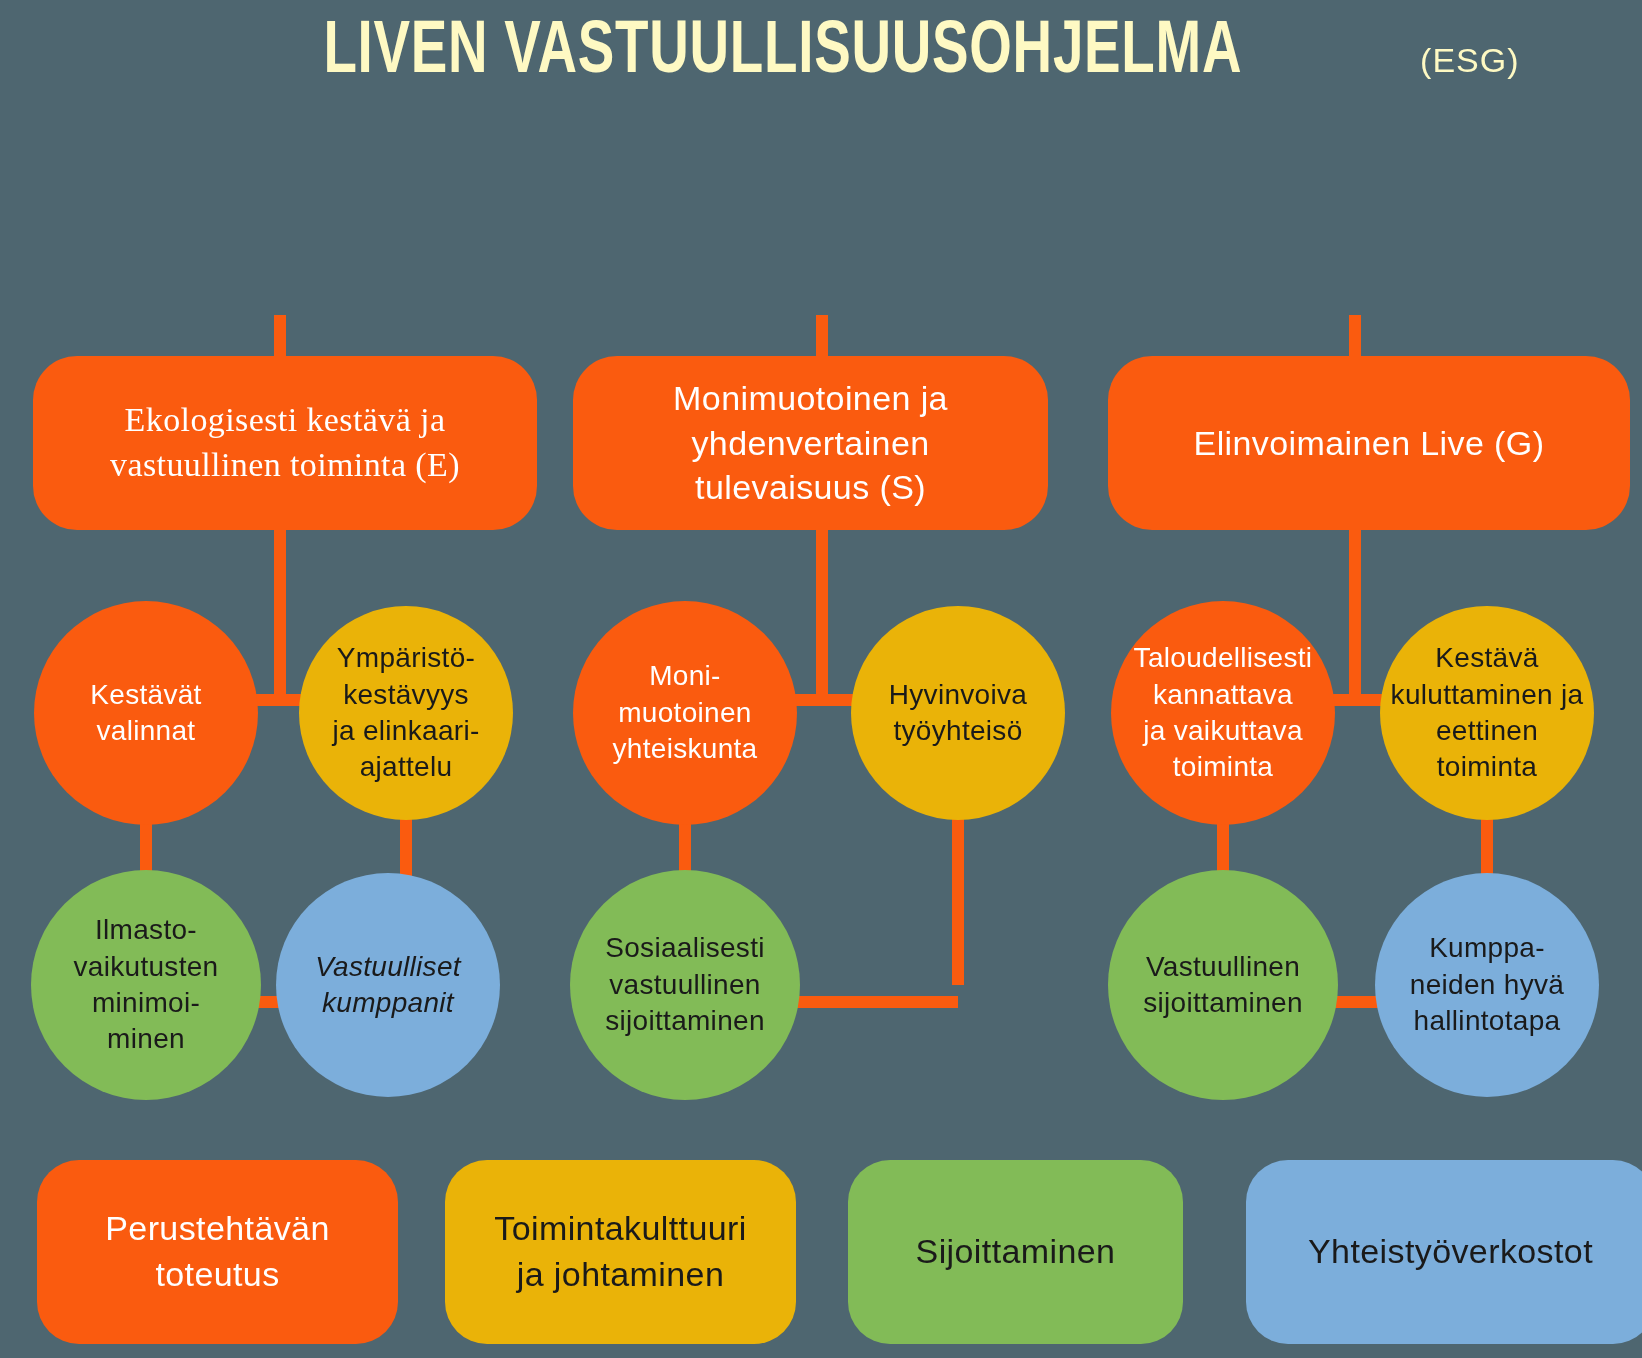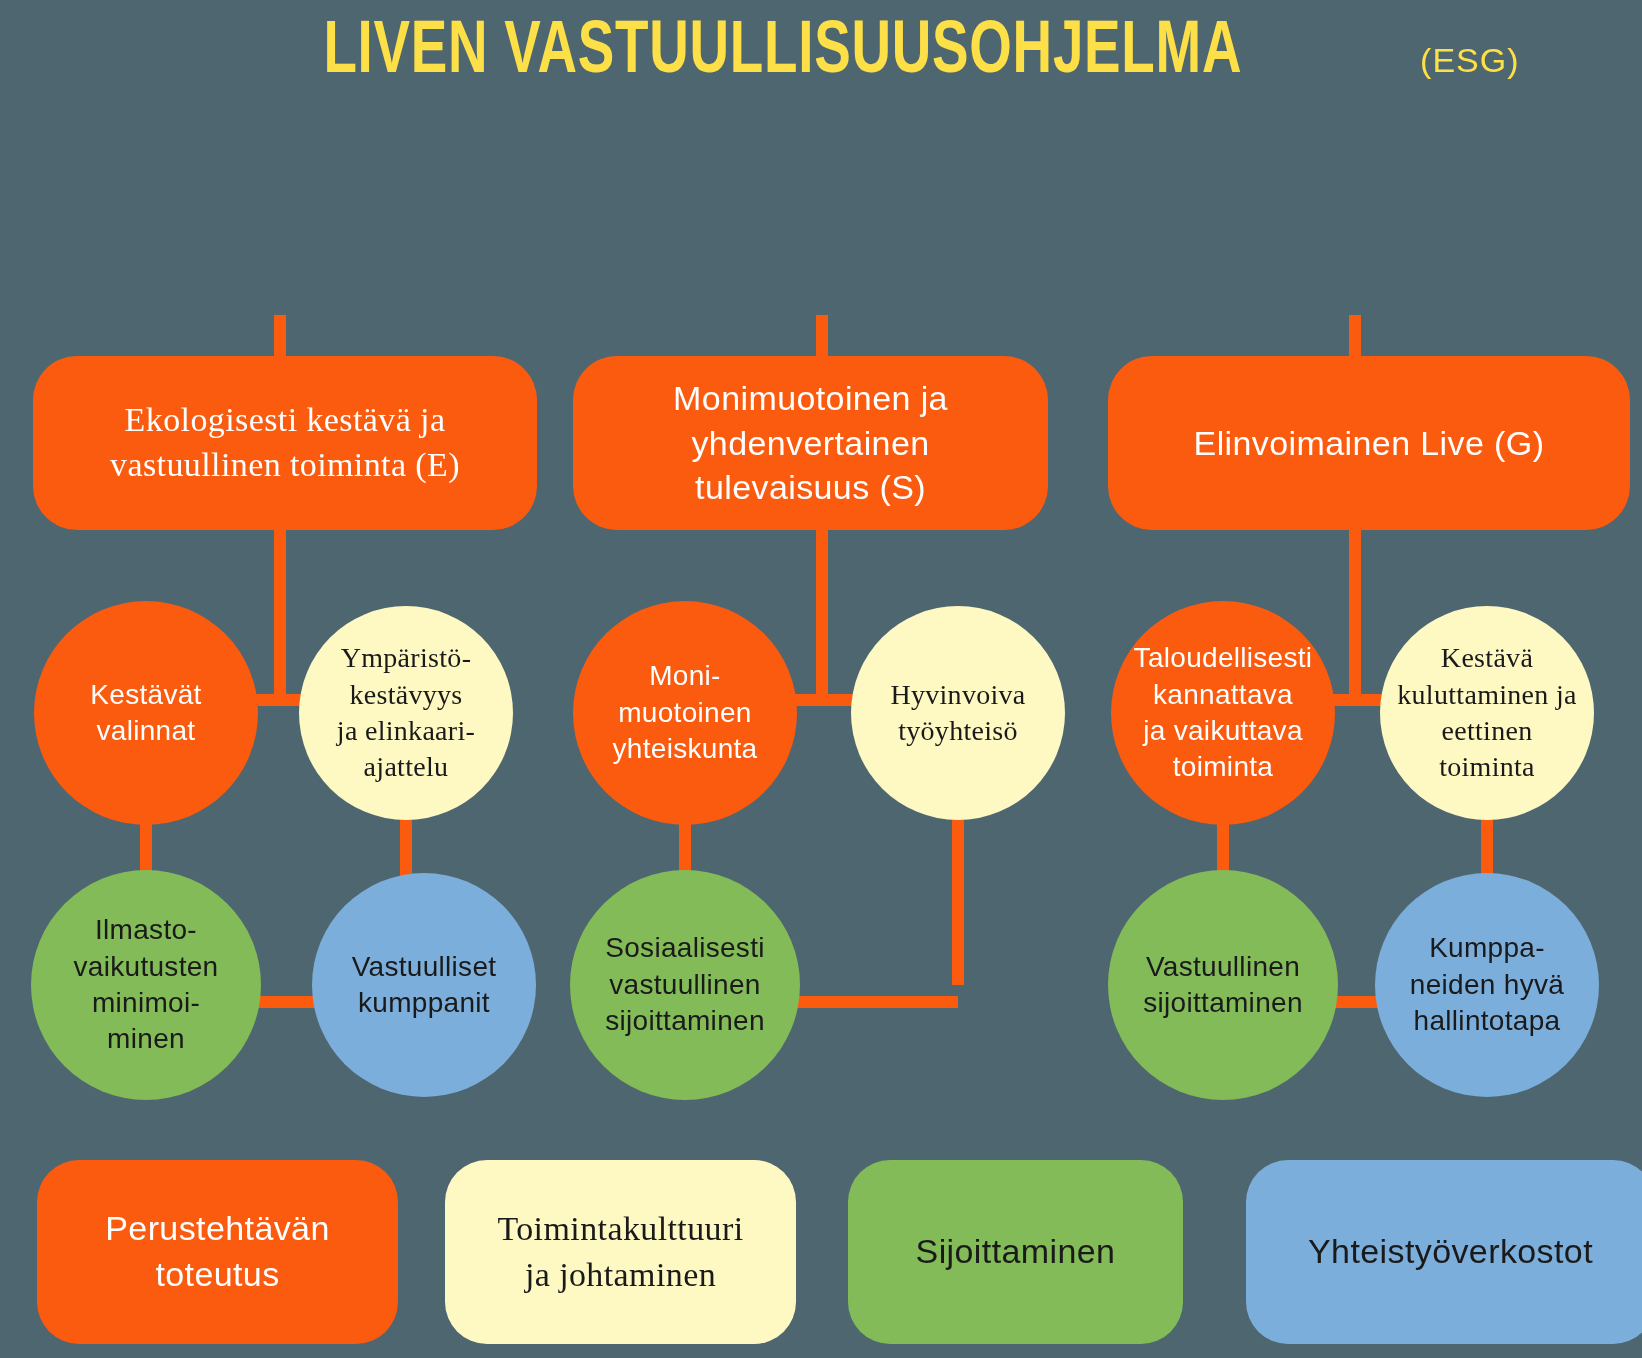--- a/index.html
+++ b/index.html
@@ -4,42 +4,42 @@
 <style>
   html,body{margin:0;padding:0;background:#4E6670;}
   .canvas{
     position:relative;width:1642px;height:1358px;background:#4E6670;
     font-family:"Liberation Sans", sans-serif;overflow:hidden;
   }
   
   .title-row{
     position:absolute;left:0;right:0;top:4px;height:92px;
     display:flex;align-items:baseline;justify-content:center;gap:16px;
-    color:#fde047;white-space:nowrap;padding-left:40px;
+    color:#fef9c3;white-space:nowrap;padding-left:40px;
   }
   .title-main{
     display:inline-block;font-size:74px;font-weight:bold;letter-spacing:1px;
     transform:scaleX(0.74);transform-origin:50% 100%;
   }
   .title-suffix{
     display:inline-block;font-size:34px;font-weight:normal;letter-spacing:1px;
   }
   
   .box{
     position:absolute;z-index:2;display:flex;align-items:center;justify-content:center;
     text-align:center;white-space:pre-line;box-sizing:border-box;
   }
   .circle{
     position:absolute;z-index:2;border-radius:50%;
     display:flex;align-items:center;justify-content:center;
     text-align:center;white-space:pre-line;
   }
   .link{position:absolute;z-index:1;background:#FA5B0F;}
   .orange{background:#FA5B0F;color:#FFFFFF;}
-  .yellow{background:#fef9c3;color:#1A1A1A;font-family:Liberation Serif, serif;}
+  .yellow{background:#eab308;color:#1A1A1A;}
   .green{background:#82BB57;color:#1A1A1A;}
   .blue{background:#7CAEDB;color:#1A1A1A;}
   
   .vision{left:35px;top:146px;width:1570px;height:172px;border-radius:48px;
           font-size:34px;letter-spacing:0.4px;}
   .pillar{top:356px;height:174px;border-radius:44px;font-size:34px;
           line-height:1.32;letter-spacing:0.4px;padding:0 20px;}
   .pillar-1{left:33px;width:504px;font-family:Liberation Serif, serif;}
   .pillar-2{left:573px;width:475px;}
   .pillar-3{left:1108px;width:522px;}
@@ -135,21 +135,21 @@
 eettinen
 toiminta</span>
   </div>
 
   <div class="circle green" style="left:31px;top:870px;width:230px;height:230px;">
     <span class="circle-text">Ilmasto-
 vaikutusten
 minimoi-
 minen</span>
   </div>
-  <div class="circle blue" style="left:312px;top:873px;width:224px;height:224px;">
+  <div class="circle blue" style="left:276px;top:873px;width:224px;height:224px;font-style:italic;">
     <span class="circle-text">Vastuulliset
 kumppanit</span>
   </div>
   <div class="circle green" style="left:570px;top:870px;width:230px;height:230px;">
     <span class="circle-text">Sosiaalisesti
 vastuullinen
 sijoittaminen</span>
   </div>
   <div class="circle green" style="left:1108px;top:870px;width:230px;height:230px;">
     <span class="circle-text">Vastuullinen

